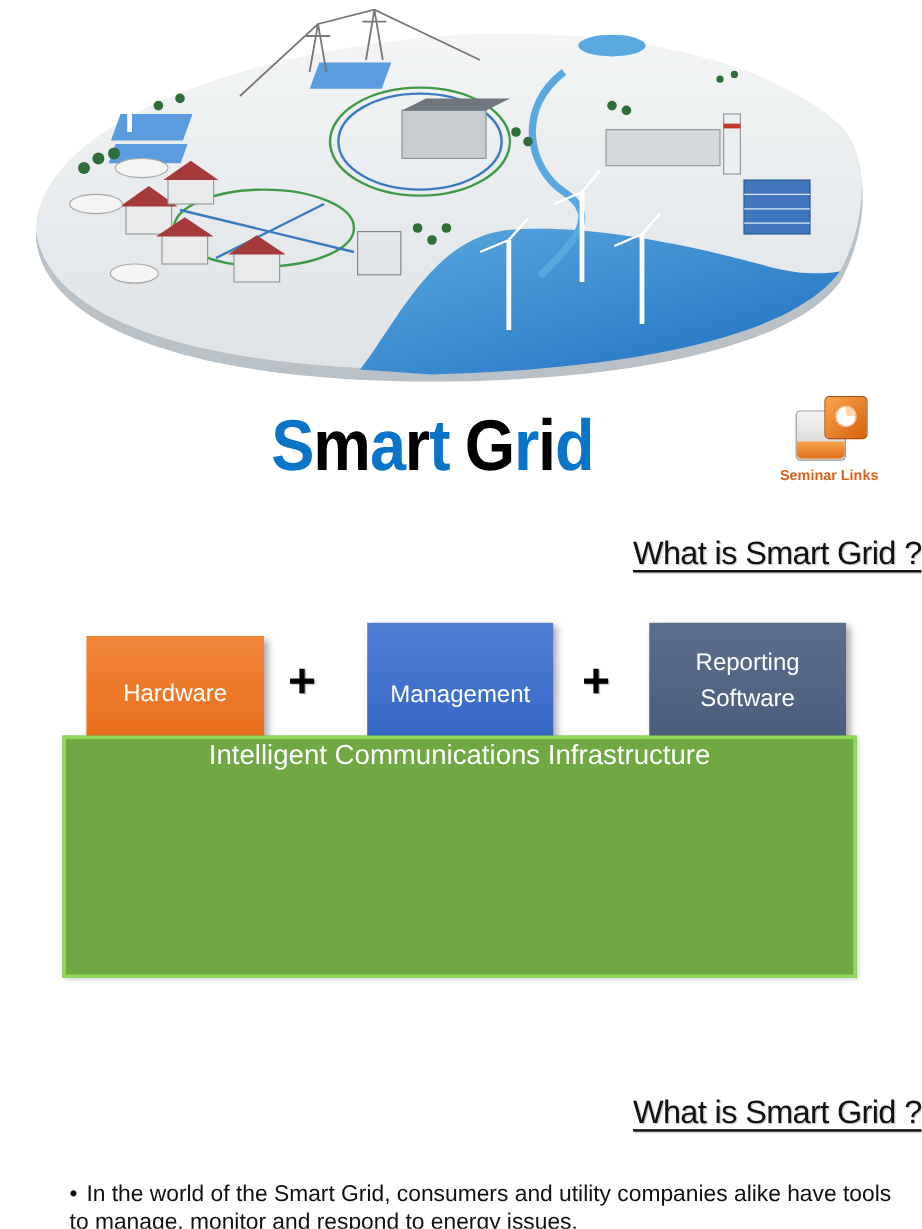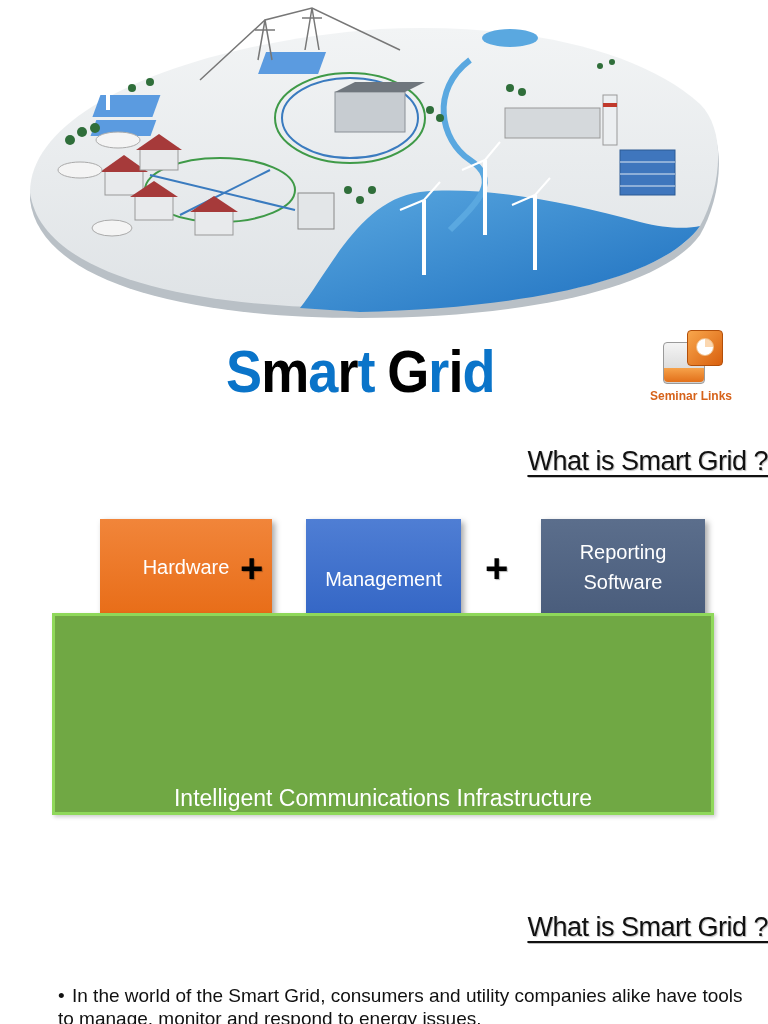--- a/index.html
+++ b/index.html
@@ -18,29 +18,29 @@
   .seminar-logo .back-strip { position: absolute; left: 18px; top: 40px; width: 40px; height: 14px; background: linear-gradient(#f6a24a, #e2701a); border-radius: 0 0 4px 4px; }
   .seminar-logo .front { position: absolute; left: 41px; top: 2px; width: 34px; height: 34px; border-radius: 4px; background: linear-gradient(135deg, #f8a64c, #d9600e); border: 1px solid #b24f0a; }
   .seminar-logo .pie { position: absolute; left: 50px; top: 10px; width: 16px; height: 16px; border-radius: 50%; background: conic-gradient(#fbd7b0 0 25%, #ffffff 25% 100%); border: 1px solid #f2c08a; }
   .seminar-logo .label { position: absolute; left: 0; top: 61px; width: 90px; text-align: center; color: #d6621a; font-size: 12px; font-weight: bold; }
 
   .section-heading { position: absolute; left: 0; width: 768px; text-align: right; font-size: 27px; color: #111; text-decoration: underline; text-underline-offset: 5px; text-decoration-thickness: 2px; text-shadow: 1px 1px 1px rgba(0,0,0,0.25); letter-spacing: -0.5px; }
   .h1 { top: 446px; }
   .h2 { top: 912px; }
 
   .diagram-box { position: absolute; color: #ffffff; display: flex; align-items: center; justify-content: center; text-align: center; font-size: 20px; line-height: 30px; box-shadow: 3px 3px 6px rgba(0,0,0,0.35); }
-  .box-hardware { left: 72px; top: 519px; width: 172px; height: 96px; background: linear-gradient(#f1853a, #e86d18); margin-left: 28px; }
+  .box-hardware { left: 72px; top: 530px; width: 148px; height: 96px; background: linear-gradient(#f1853a, #e86d18); }
   .box-management { left: 306px; top: 519px; width: 155px; height: 120px; background: linear-gradient(#4f7ed4, #2e61c2); }
   .box-reporting { left: 541px; top: 519px; width: 164px; height: 96px; background: linear-gradient(#5b6e8c, #4a5d7c); align-items: center; }
 
   .plus { position: absolute; font-size: 40px; font-weight: bold; color: #000; top: 544px; line-height: 48px; text-shadow: 1px 1px 1px rgba(0,0,0,0.3); }
   .plus-1 { left: 240px; }
   .plus-2 { left: 485px; }
 
-  .infra-box { position: absolute; left: 52px; top: 613px; width: 662px; height: 202px; background: #70a844; border: 3px solid #8fd85a; box-sizing: border-box; color: #ffffff; font-size: 23px; display: flex; align-items: flex-end; justify-content: center; box-shadow: 2px 2px 4px rgba(0,0,0,0.2); }
+  .infra-box { position: absolute; left: 52px; top: 613px; width: 662px; height: 202px; background: #70a844; border: 3px solid #8fd85a; box-sizing: border-box; color: #ffffff; font-size: 23px; display: flex; align-items: flex-start; justify-content: center; box-shadow: 2px 2px 4px rgba(0,0,0,0.2); }
 
   .bullet { position: absolute; left: 58px; top: 984px; width: 700px; font-size: 19px; color: #111; line-height: 23px; }
   .bullet .dot { display: inline-block; width: 14px; }
 </style>
 </head>
 <body>
 
 <div class="hero">
   <svg viewBox="0 0 768 320">
     <defs>

